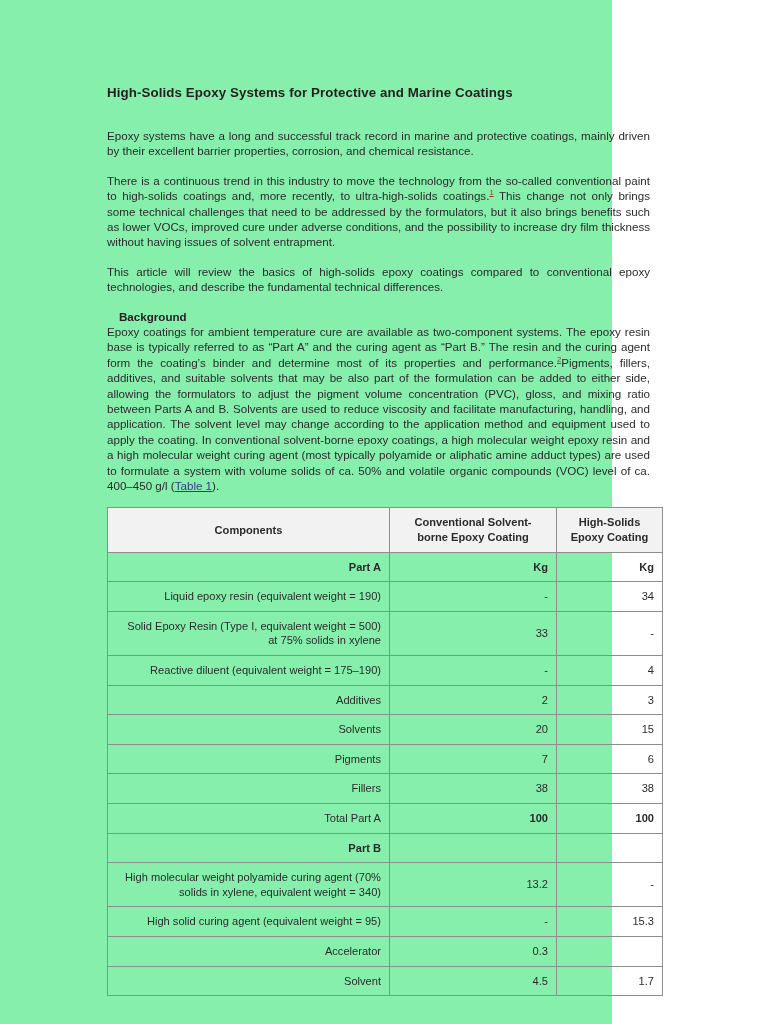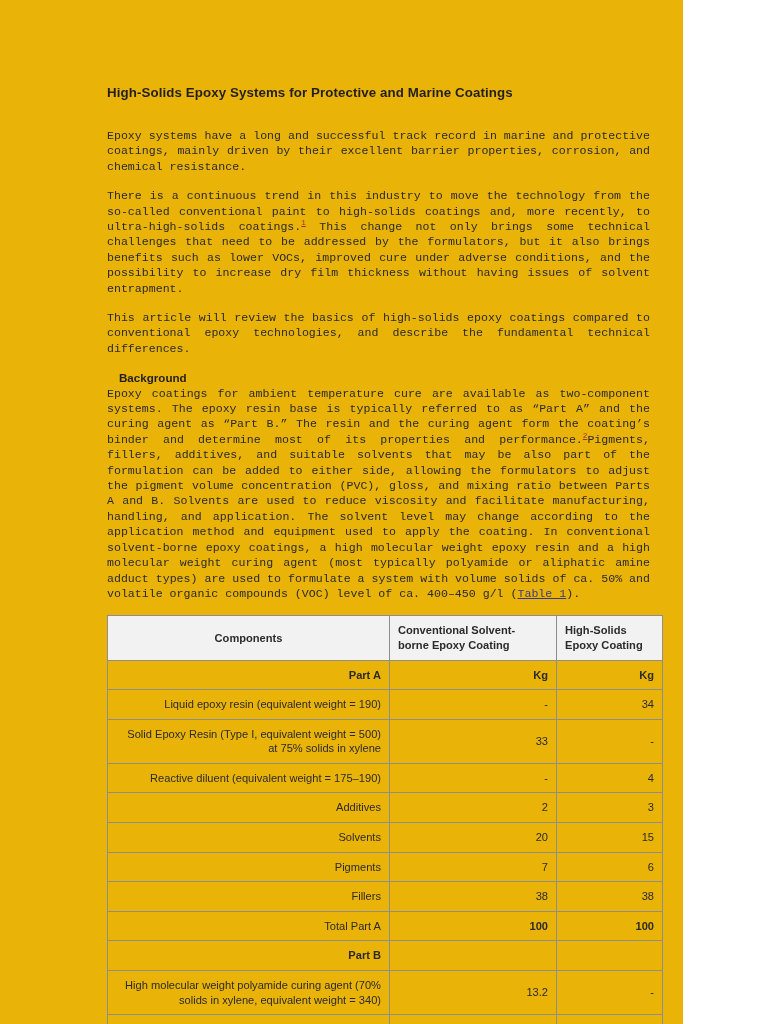--- a/index.html
+++ b/index.html
@@ -9,23 +9,23 @@
   }
   body {
     width: 768px;
     height: 1024px;
     font-family: "Liberation Sans", sans-serif;
     color: #231f20;
     overflow: hidden;
   }
   .page {
     position: relative;
-    width: 683px;
+    width: 612px;
     height: 1024px;
-    background: #eab308;
+    background: #86efac;
     box-sizing: border-box;
   }
   .content {
     position: absolute;
     left: 107px;
     top: 84px;
     width: 555px;
   }
   h1.doc-title {
     font-size: 13.3px;
@@ -35,21 +35,20 @@
     letter-spacing: 0.1px;
     color: #231f20;
   }
   p.para {
     font-size: 11.6px;
     line-height: 15.4px;
     margin: 0 12px 14px 0;
     text-align: justify;
     color: #2b2b2b;
     hyphens: none;
-    font-family: Liberation Mono, monospace;
   }
   h2.section-head {
     font-size: 11.6px;
     font-weight: bold;
     line-height: 15.4px;
     margin: 12px 0 0 0;
     color: #231f20;
     padding-left: 12px;
   }
   sup.ref {
@@ -86,21 +85,21 @@
     line-height: 14.6px;
     font-weight: normal;
     text-align: right;
   }
   table.formulation thead th {
     background: #f2f2f2;
     font-weight: bold;
     text-align: center;
   }
   table.formulation thead th.num-head {
-    text-align: left;
+    text-align: center;
   }
   col.c-name { width: 282px; }
   col.c-conv { width: 167px; }
   col.c-hs   { width: 106px; }
   td.num, th.num {
     text-align: center;
   }
   tr.rowhead td {
     font-weight: bold;
   }

